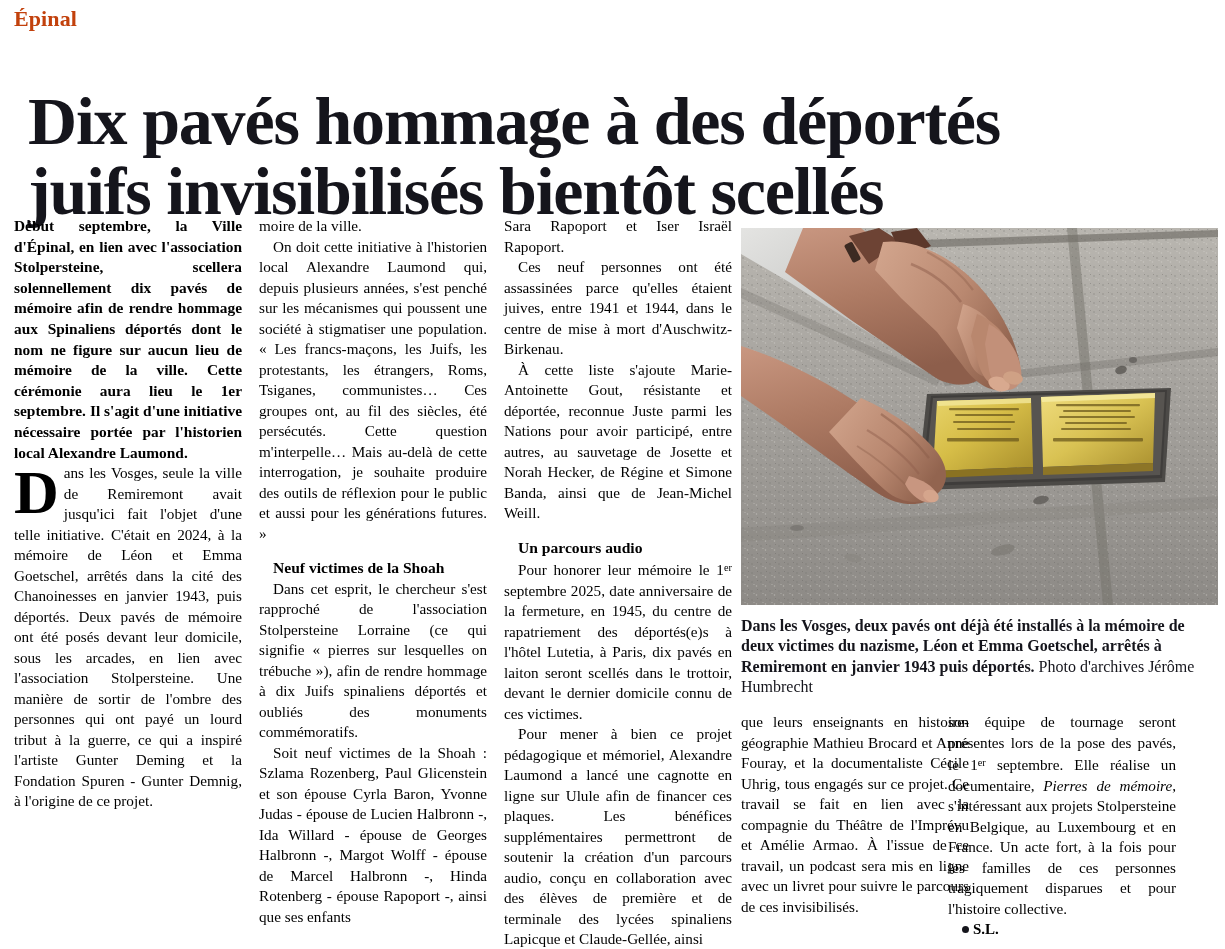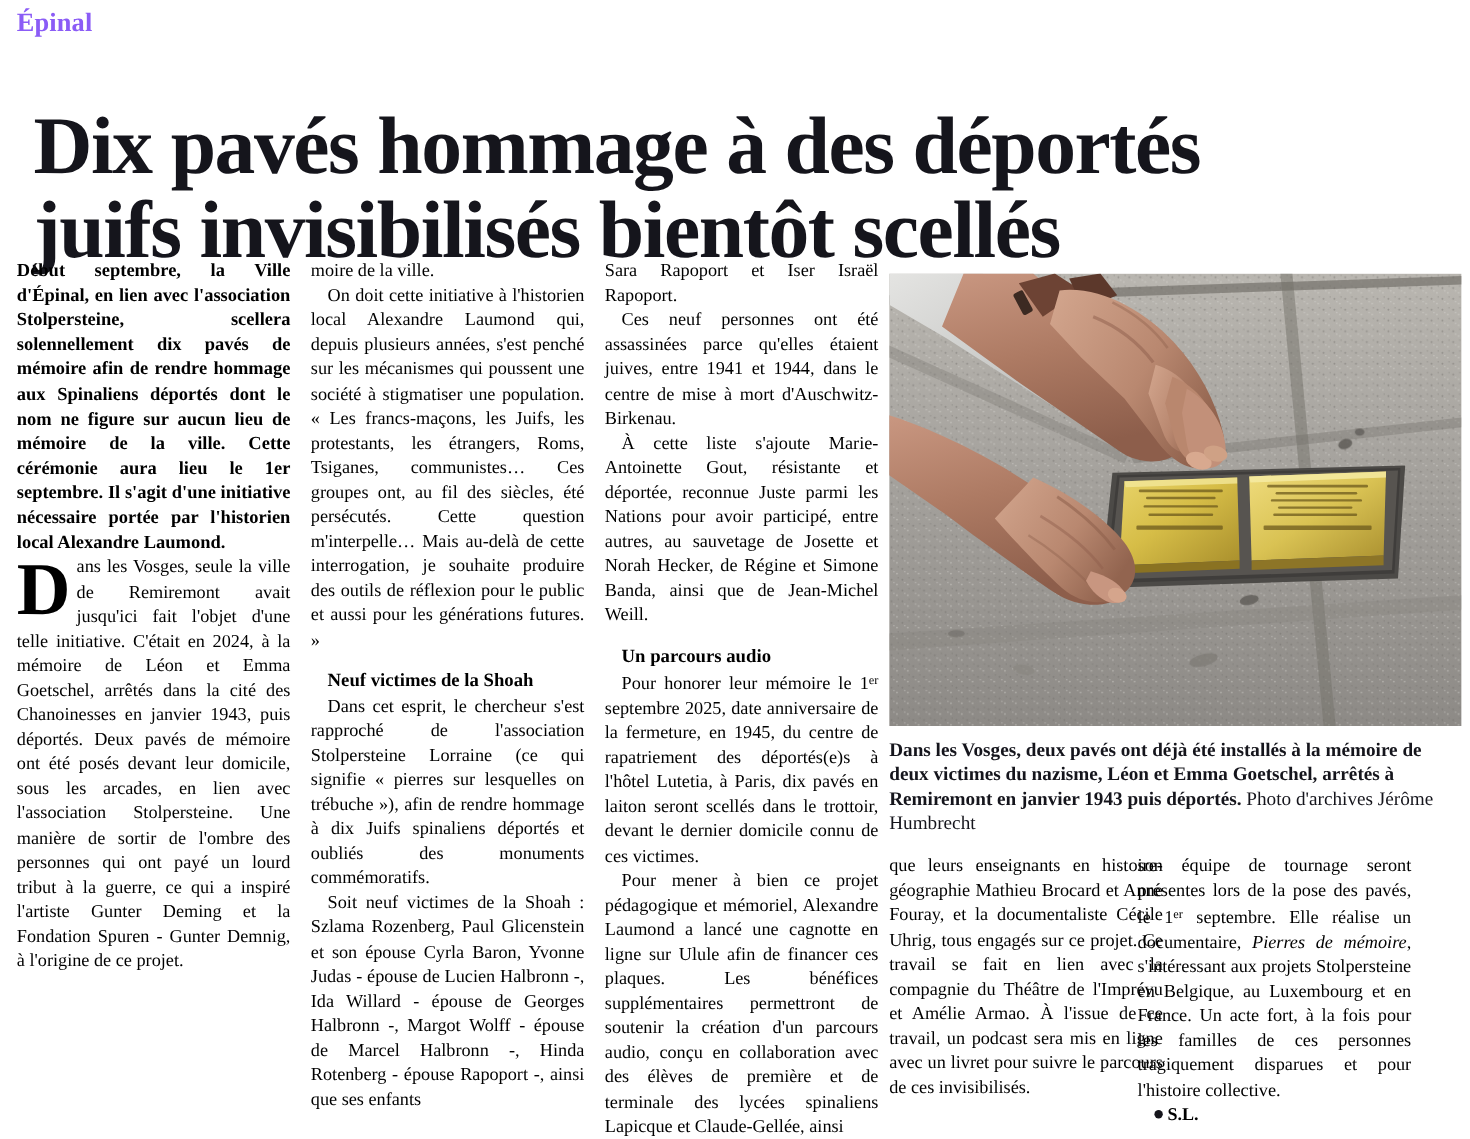--- a/index.html
+++ b/index.html
@@ -24,21 +24,21 @@
 
   
   .kicker {
     position: absolute;
     left: 14px;
     top: 6px;
     font-family: "Liberation Serif", "DejaVu Serif", serif;
     font-weight: bold;
     font-size: 22px;
     line-height: 26px;
-    color: #8b5cf6;
+    color: #c2410c;
     letter-spacing: 0.1px;
   }
 
   
   .headline {
     position: absolute;
     left: 28px;
     top: 40px;
     width: 1200px;
     font-family: "Liberation Serif", "DejaVu Serif", serif;

